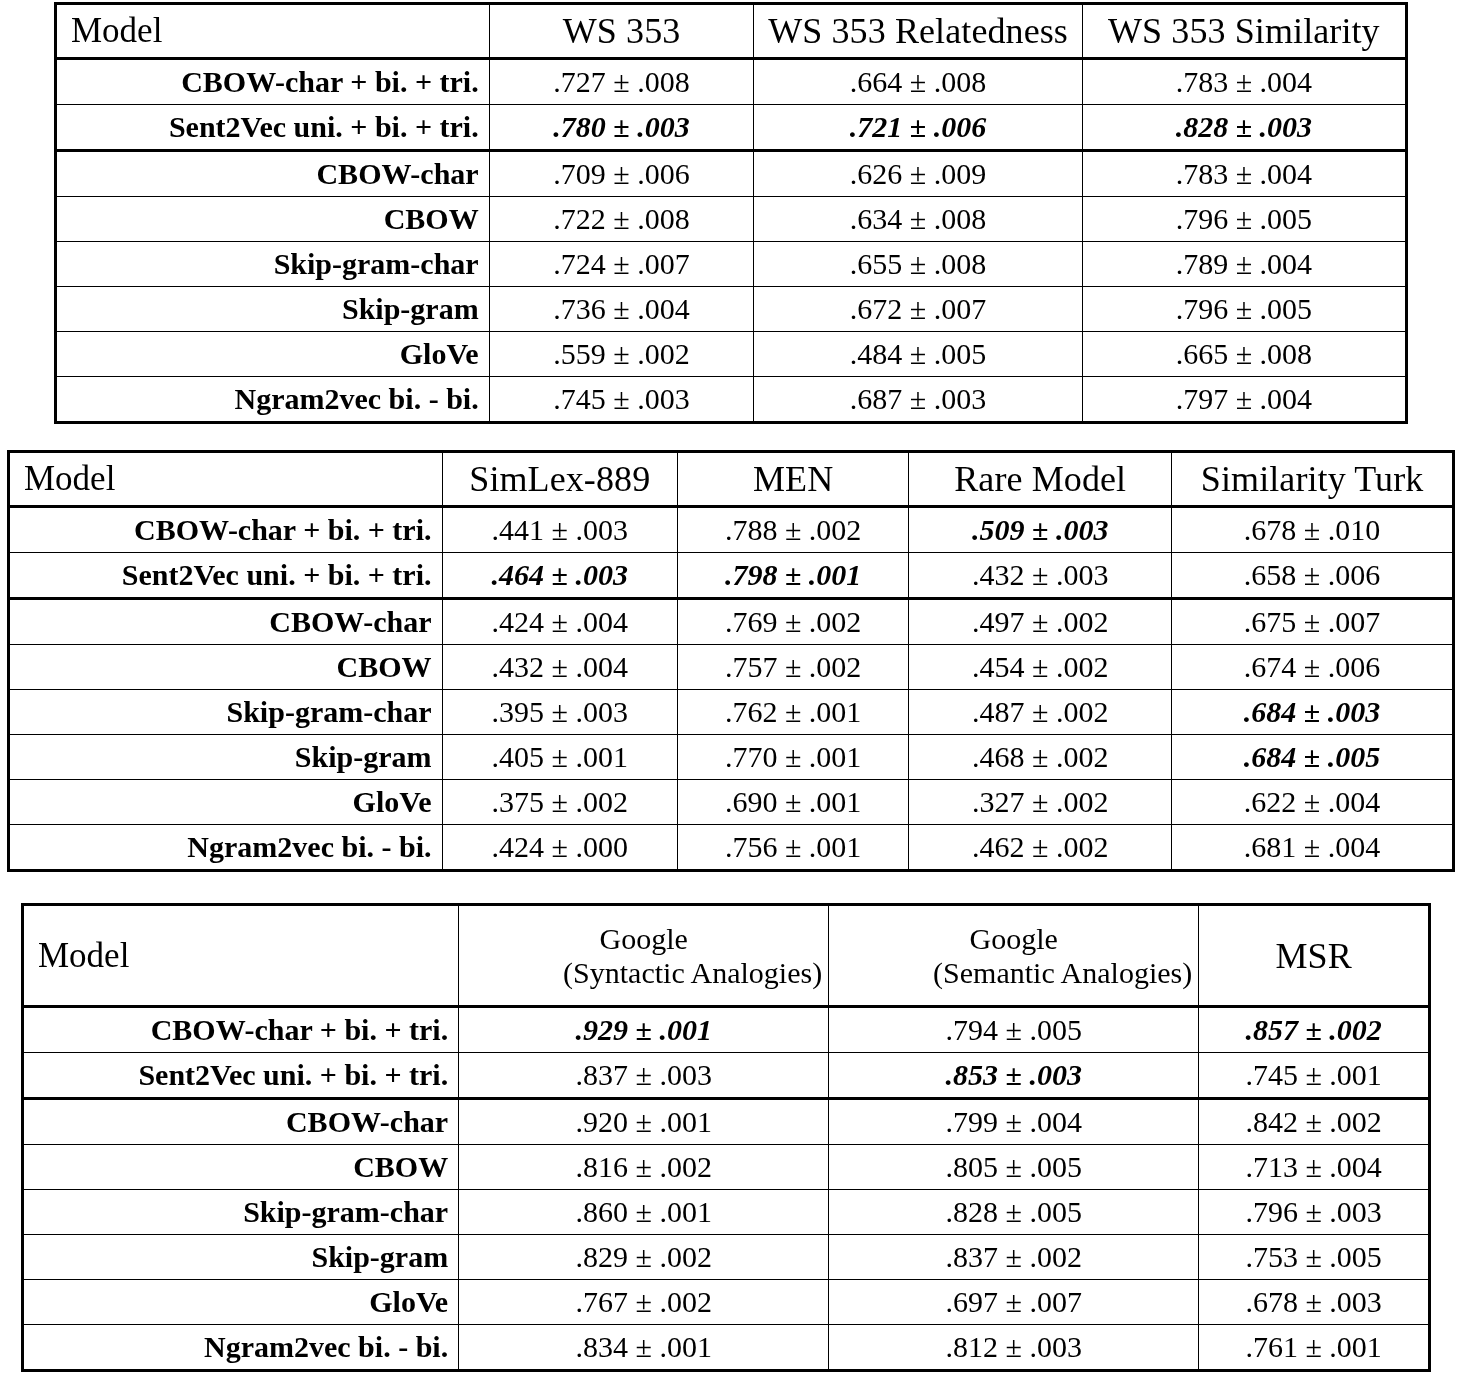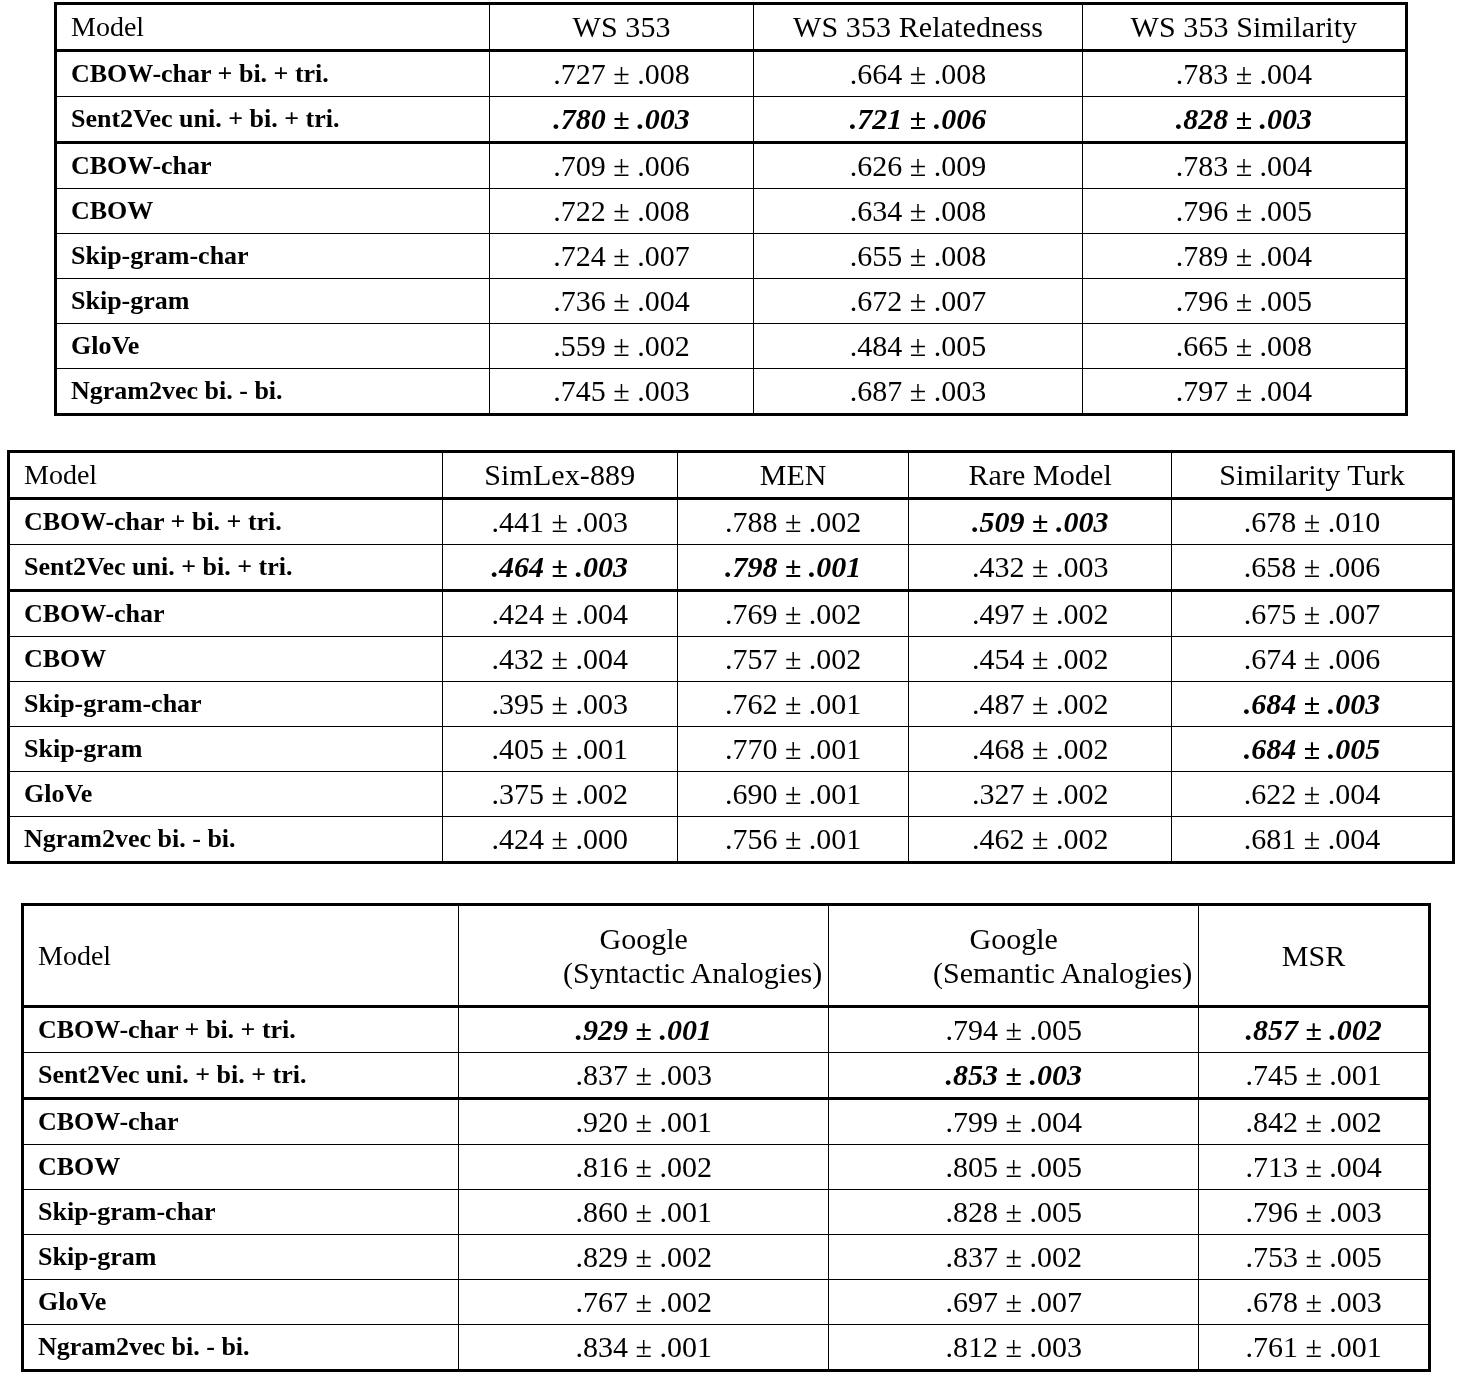--- a/index.html
+++ b/index.html
@@ -34,34 +34,34 @@
 
   
   .cell {
     display: block;
     padding: 5px 10px;
     white-space: nowrap;
     overflow: visible;
   }
   .hdr {
     font-weight: normal;
-    font-size: 30px;
+    font-size: 36px;
     text-align: center;
     letter-spacing: 0.1px;
   }
   .hdr-left {
     font-weight: normal;
-    font-size: 28px;
+    font-size: 35px;
     text-align: left;
     padding-left: 14px;
   }
   .model {
     font-weight: bold;
-    font-size: 26px;
-    text-align: left;
+    font-size: 30px;
+    text-align: right;
     padding-left: 14px;
   }
   .num {
     font-weight: normal;
     font-size: 30px;
     text-align: center;
   }
   .num.b {
     font-weight: bold;
     font-style: italic;

